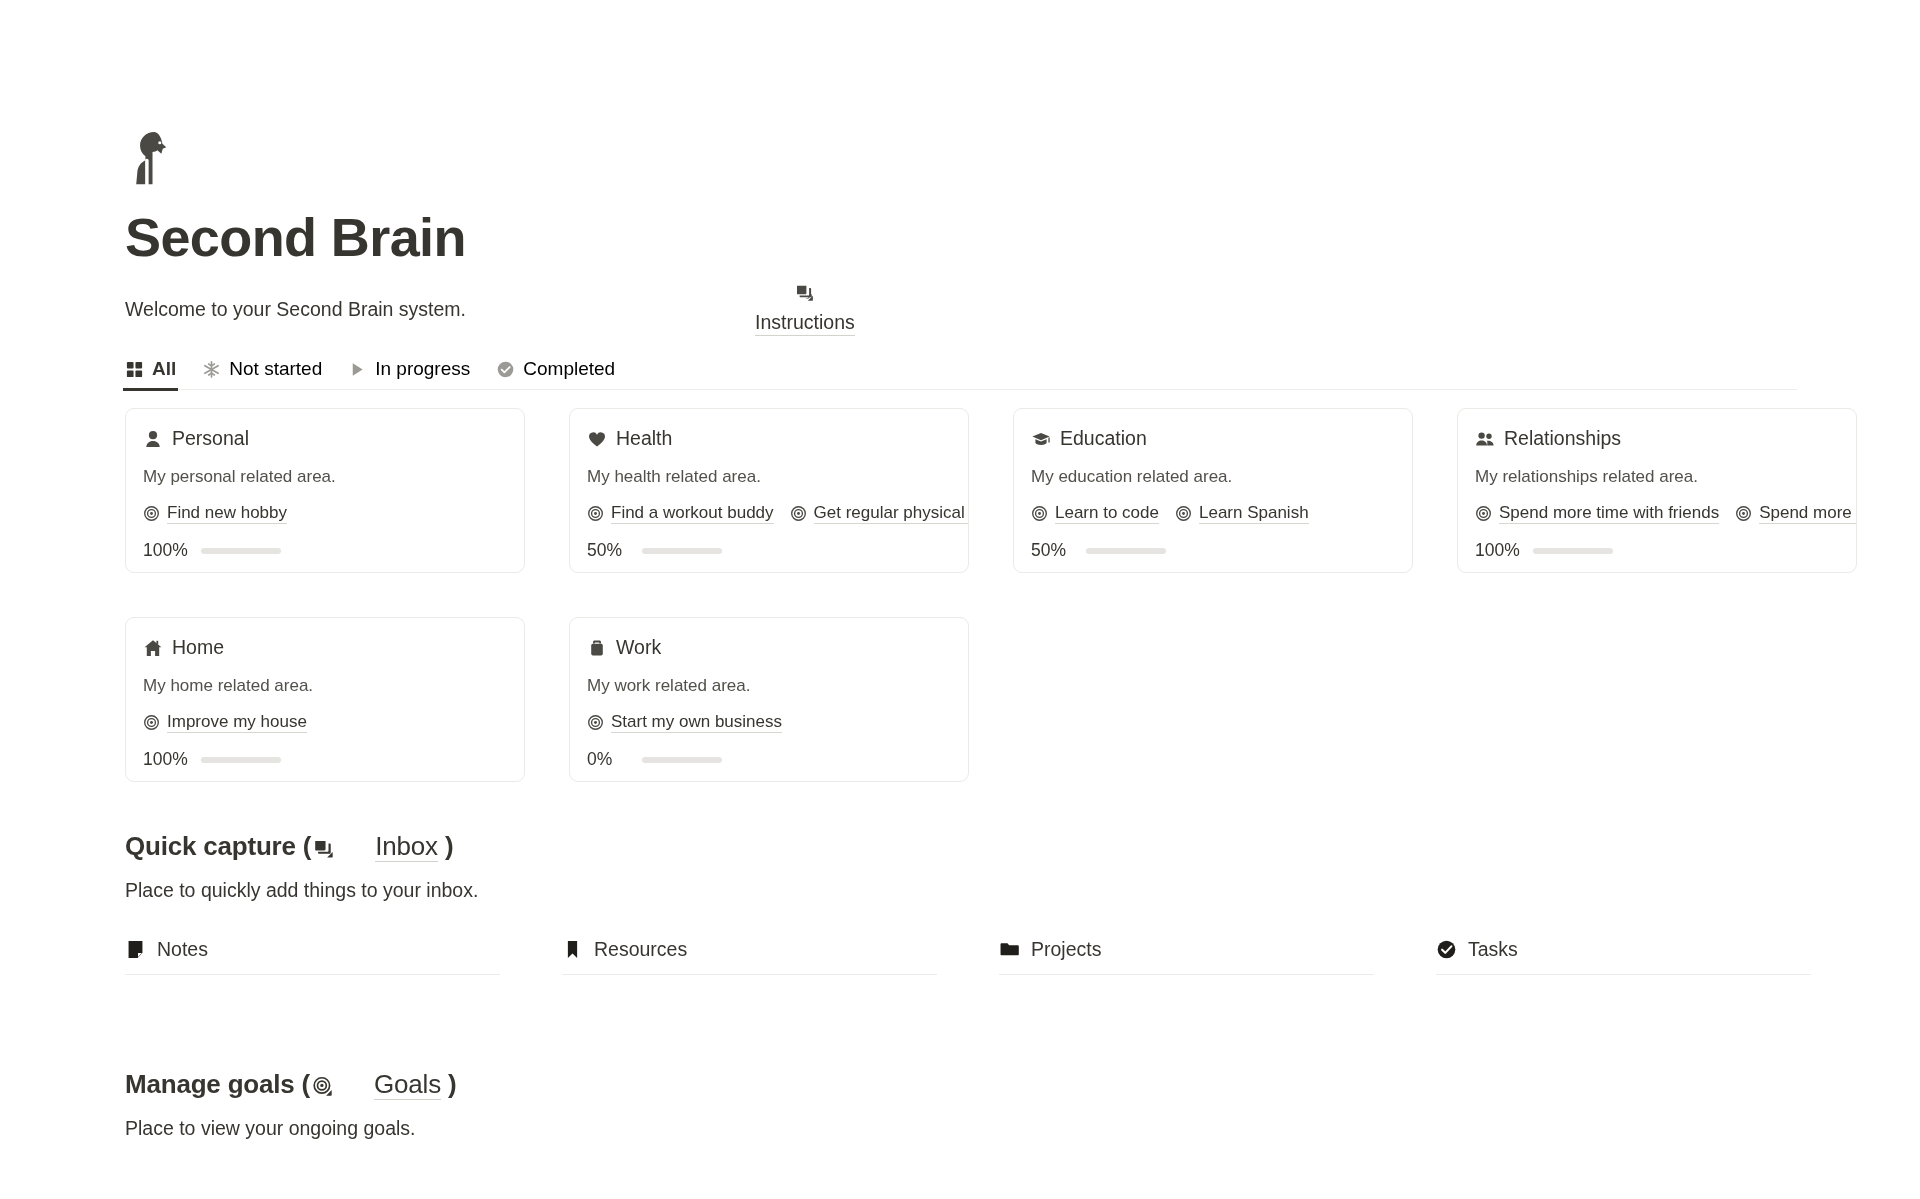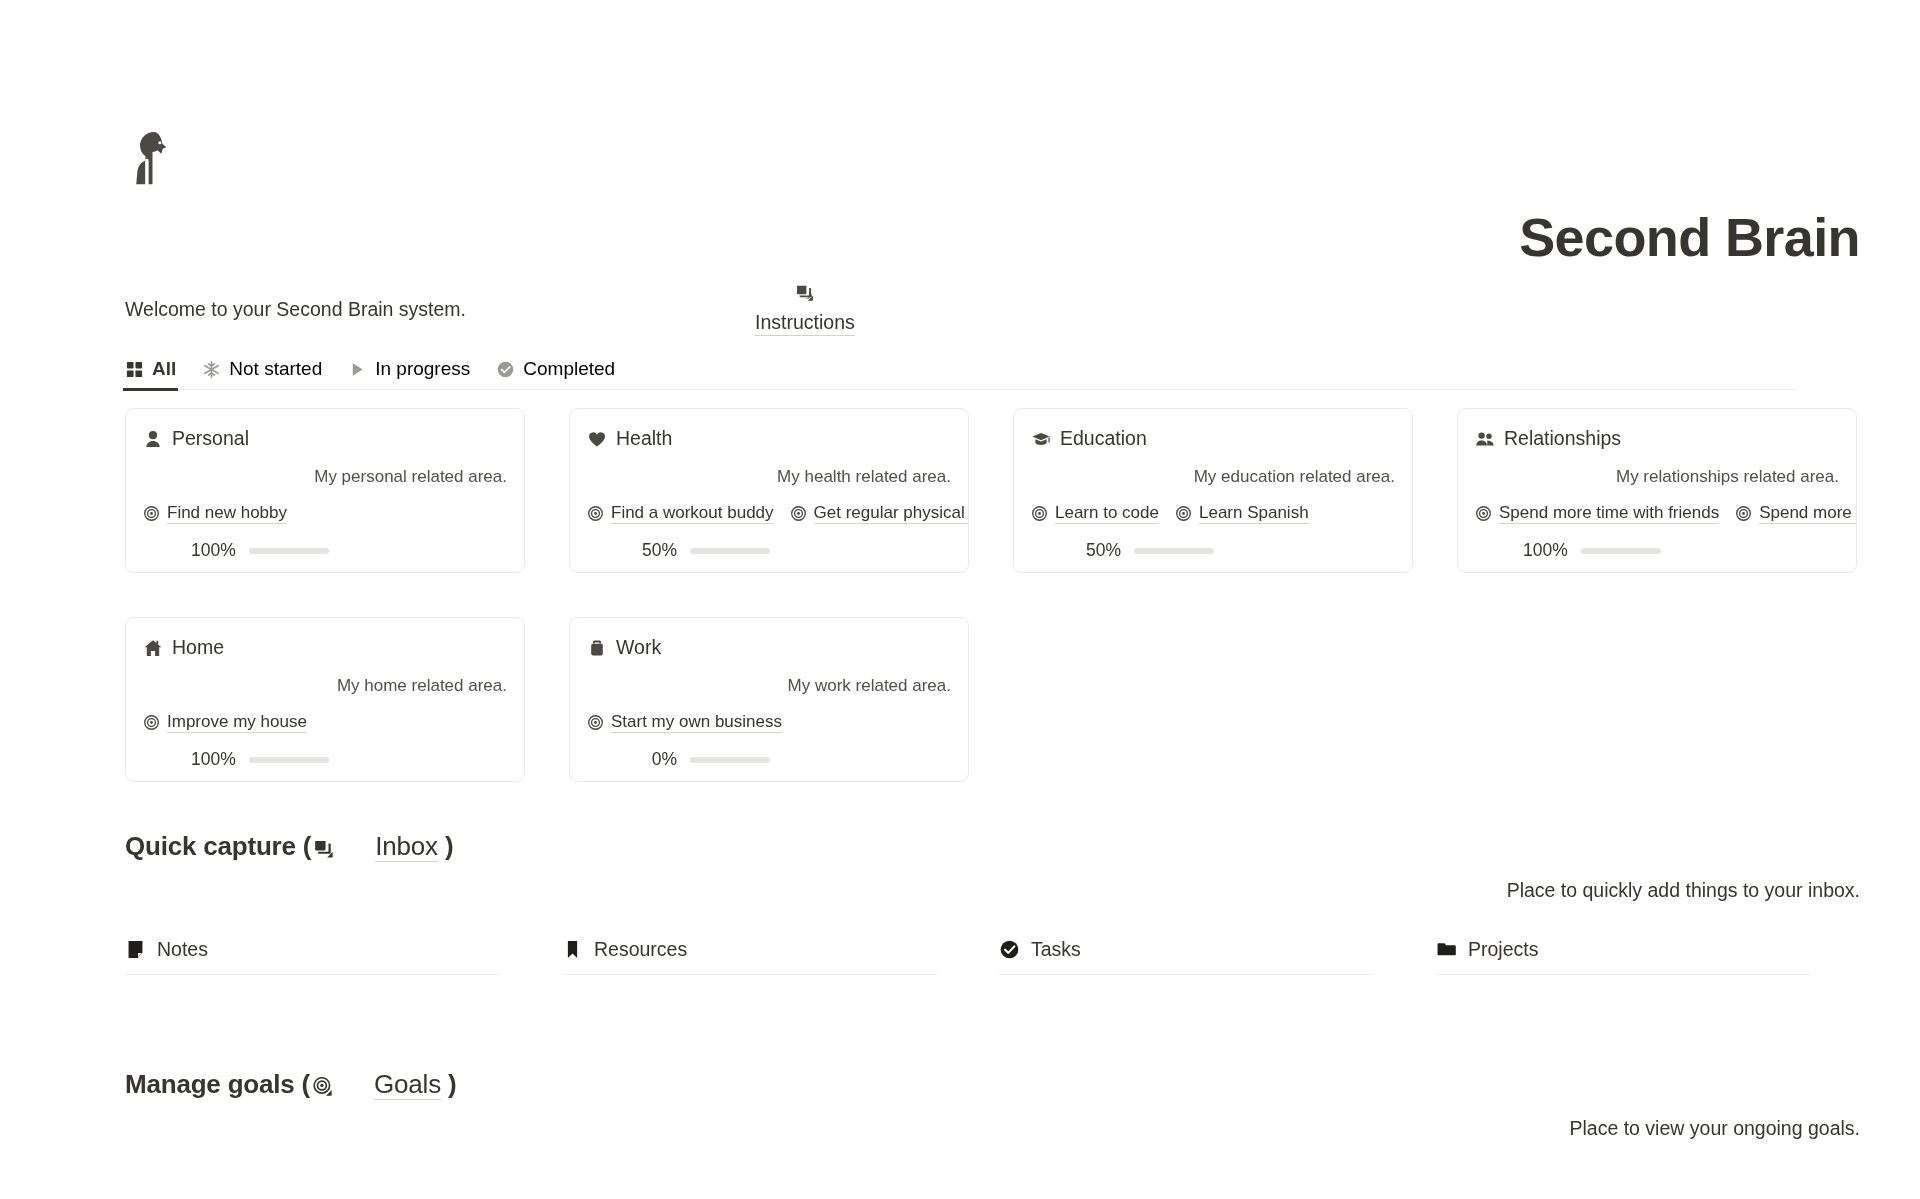--- a/index.html
+++ b/index.html
@@ -12,21 +12,20 @@
     color: #37352f;
     overflow: hidden;
   }
 
   .page {
     position: relative;
     width: 1860px;
     height: 1199px;
     padding-left: 125px;
     padding-top: 128px;
-    text-align: right;
   }
 
   
   .page-icon {
     width: 62px;
     height: 62px;
     margin-bottom: 18px;
   }
   .page-icon svg { display: block; width: 62px; height: 62px; }
 
@@ -160,21 +159,20 @@
   }
   .progress-row {
     display: flex;
     align-items: center;
     gap: 13px;
   }
   .progress-pct {
     font-size: 17.5px;
     color: #37352f;
     min-width: 42px;
-    margin-left: 48px;
   }
   .progress-track {
     width: 80px;
     height: 6.5px;
     border-radius: 4px;
     background: #e6e4e0;
     overflow: hidden;
   }
   .progress-fill {
     height: 100%;
@@ -560,33 +558,33 @@
         <span class="dico">
           <svg viewBox="0 0 20 20" xmlns="http://www.w3.org/2000/svg">
             <path fill="#1f1e1b" d="M5.6 2h8.8v16l-4.4-4.1L5.6 18V2z"></path>
           </svg>
         </span>
         <span class="db-label">Resources</span>
       </div>
       <div class="db-item">
         <span class="dico">
           <svg viewBox="0 0 20 20" xmlns="http://www.w3.org/2000/svg">
+            <path fill="#1f1e1b" d="M1.6 4.4h6.1l1.7 2h8.9c.6 0 1.1.5 1.1 1.1v8.2c0 .6-.5 1.1-1.1 1.1H1.6c-.6 0-1.1-.5-1.1-1.1V5.5c0-.6.5-1.1 1.1-1.1z" transform="translate(1 0) scale(0.92)"></path>
+          </svg>
+        </span>
+        <span class="db-label">Projects</span>
+      </div>
+      <div class="db-item">
+        <span class="dico">
+          <svg viewBox="0 0 20 20" xmlns="http://www.w3.org/2000/svg">
             <circle cx="10" cy="10" r="8.4" fill="#1f1e1b"></circle>
             <path d="M5.8 10.2l3 3L14.6 7" stroke="#ffffff" stroke-width="2" fill="none" stroke-linecap="round" stroke-linejoin="round"></path>
           </svg>
         </span>
         <span class="db-label">Tasks</span>
-      </div>
-      <div class="db-item">
-        <span class="dico">
-          <svg viewBox="0 0 20 20" xmlns="http://www.w3.org/2000/svg">
-            <path fill="#1f1e1b" d="M1.6 4.4h6.1l1.7 2h8.9c.6 0 1.1.5 1.1 1.1v8.2c0 .6-.5 1.1-1.1 1.1H1.6c-.6 0-1.1-.5-1.1-1.1V5.5c0-.6.5-1.1 1.1-1.1z" transform="translate(1 0) scale(0.92)"></path>
-          </svg>
-        </span>
-        <span class="db-label">Projects</span>
       </div>
     </div>
   </div>
 
   <div class="spacer-lg"></div>
 
   <div class="section">
     <div class="section-heading">
       <span class="paren">Manage goals (</span>
       <span class="sico">

